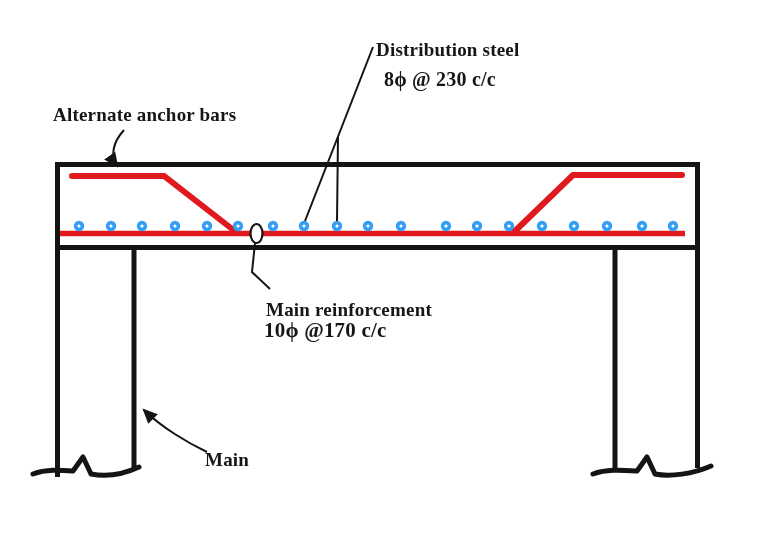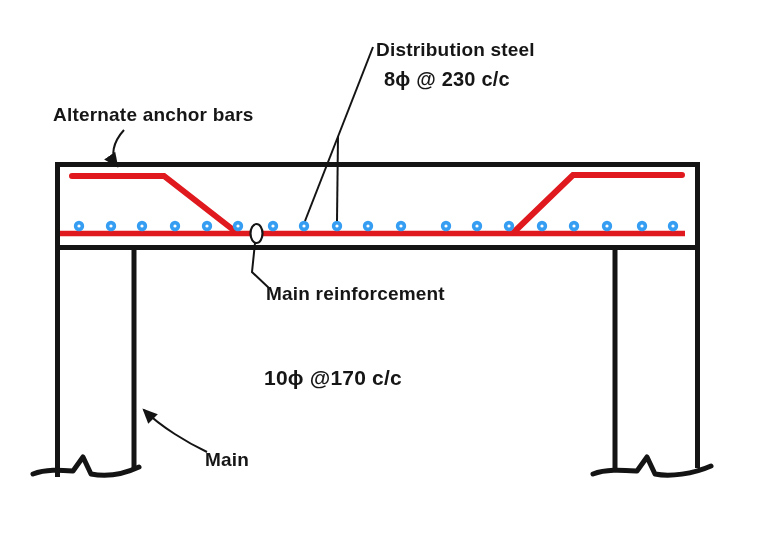--- a/index.html
+++ b/index.html
@@ -6,43 +6,43 @@
     --rebar-red:#e0191e;
     --steel-blue:#359ef2;
     --line-black:#141414;
     --background:#ffffff;
   }
   html,body{margin:0;padding:0;background:#fff;}
   .canvas{
     position:relative;
     width:768px;height:541px;
     background:var(--background);
-    font-family:Liberation Sans, sans-serif;
+    font-family:Liberation Serif, serif;
     overflow:hidden;
   }
   .canvas svg{position:absolute;left:0;top:0;}
   .blk{stroke:var(--line-black);fill:none;}
   .red{stroke:var(--rebar-red);fill:none;}
   .leader{stroke:var(--line-black);fill:none;stroke-width:2;}
   .dot{fill:var(--steel-blue);}
   .dot-core{fill:#ffffff;}
   .marker-ellipse{fill:#ffffff;stroke:var(--line-black);stroke-width:2.2;}
   .label{
     position:absolute;
     color:#161616;
     font-weight:700;
     white-space:nowrap;
     letter-spacing:0.2px;
     line-height:1;
   }
   #lbl-distribution-title{left:376px;top:40px;font-size:19px;}
   #lbl-distribution-spec{left:384px;top:69px;font-size:20px;}
   #lbl-anchor{left:53px;top:105px;font-size:19px;}
-  #lbl-main-title{left:266px;top:284px;font-size:19px;}
-  #lbl-main-spec{left:264px;top:320px;font-size:21px;margin-top:47px;}
+  #lbl-main-title{left:266px;top:300px;font-size:19px;}
+  #lbl-main-spec{left:264px;top:320px;font-size:21px;}
   #lbl-wall{left:205px;top:450px;font-size:19px;}
 </style>
 </head>
 <body>
 
 <div class="canvas">
 
   <svg width="768" height="541" viewBox="0 0 768 541">
     <defs>
       <marker id="arrow" viewBox="0 0 10 10" refX="8.5" refY="5" markerWidth="7.5" markerHeight="7.5" orient="auto">

